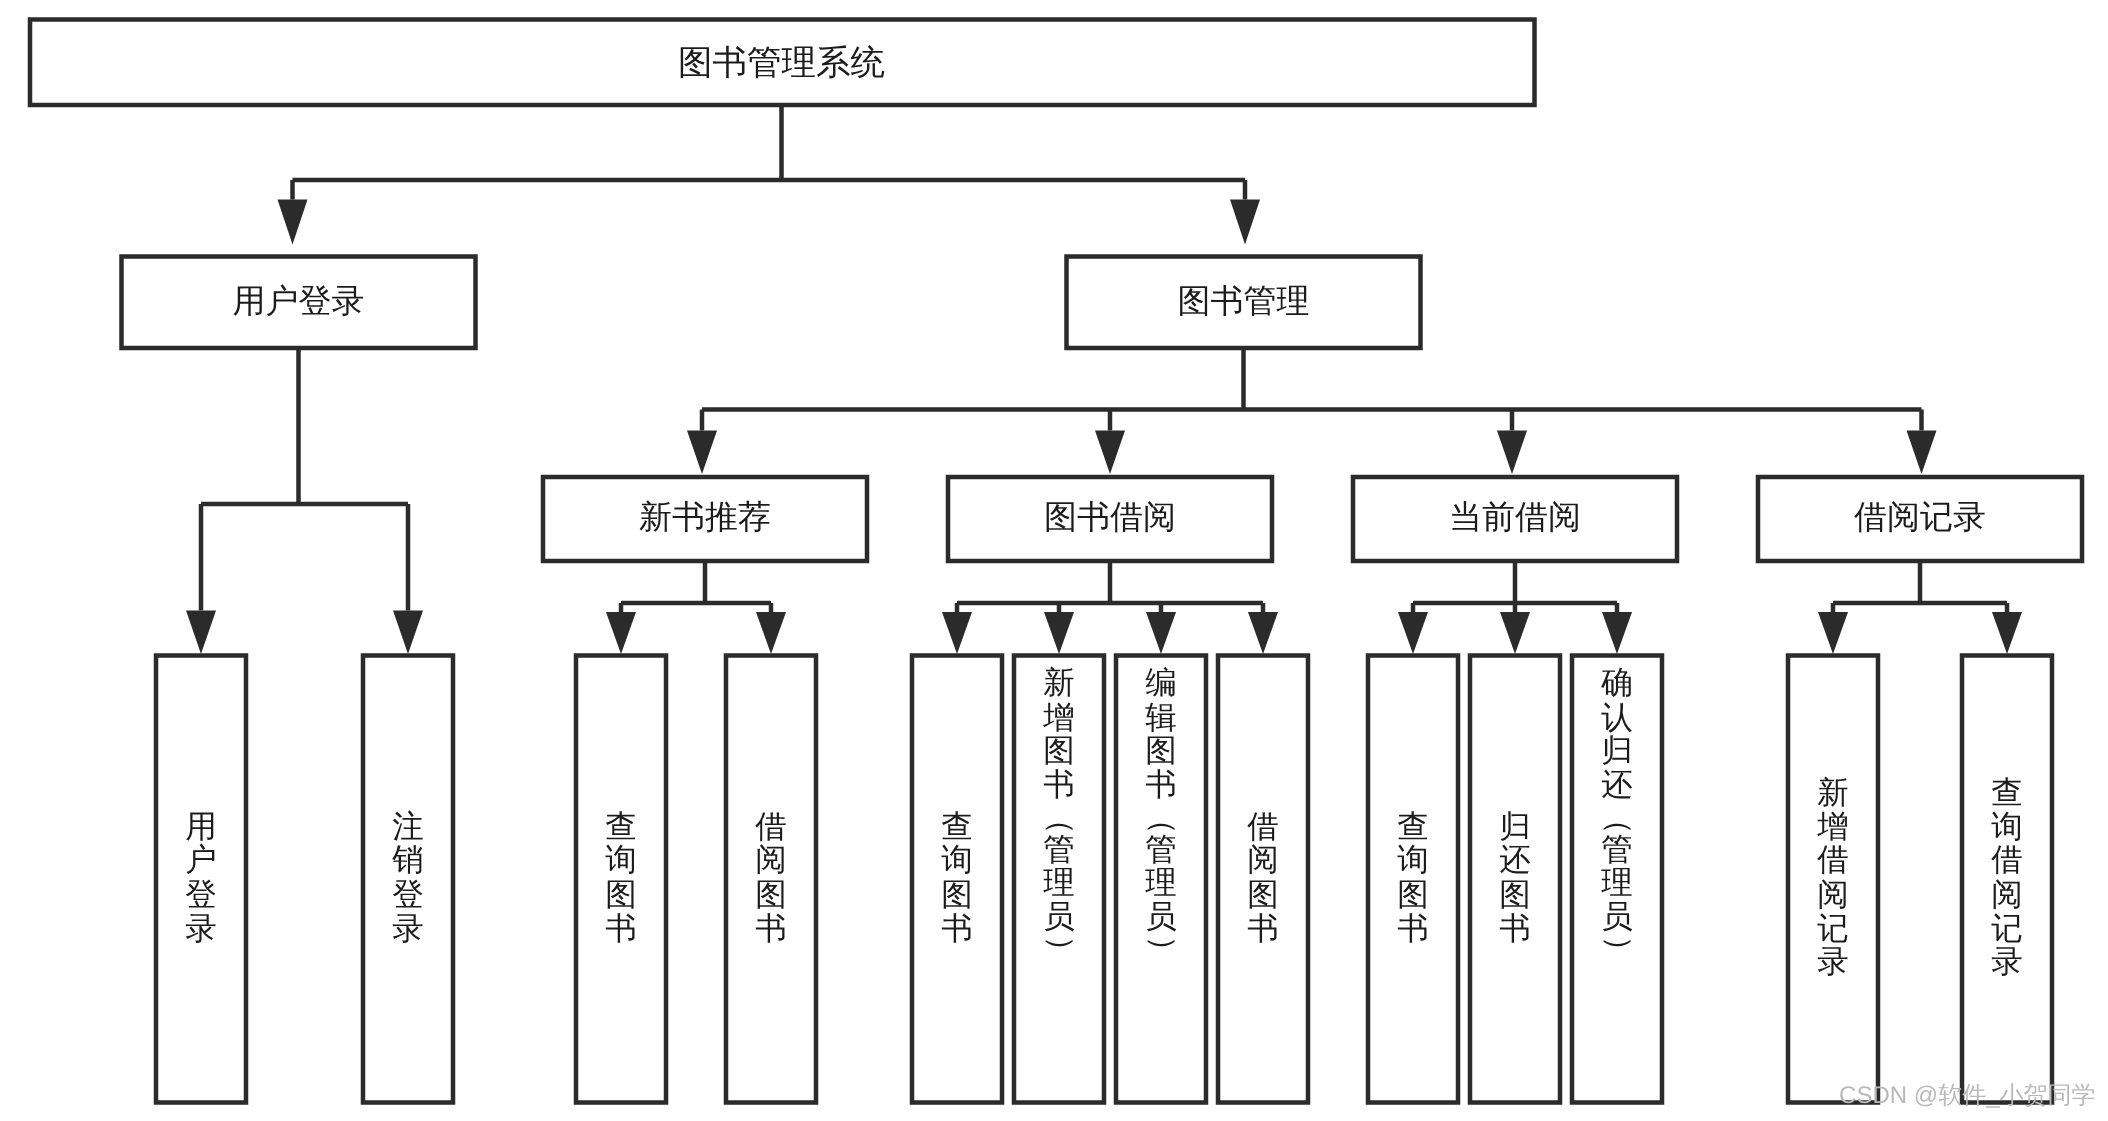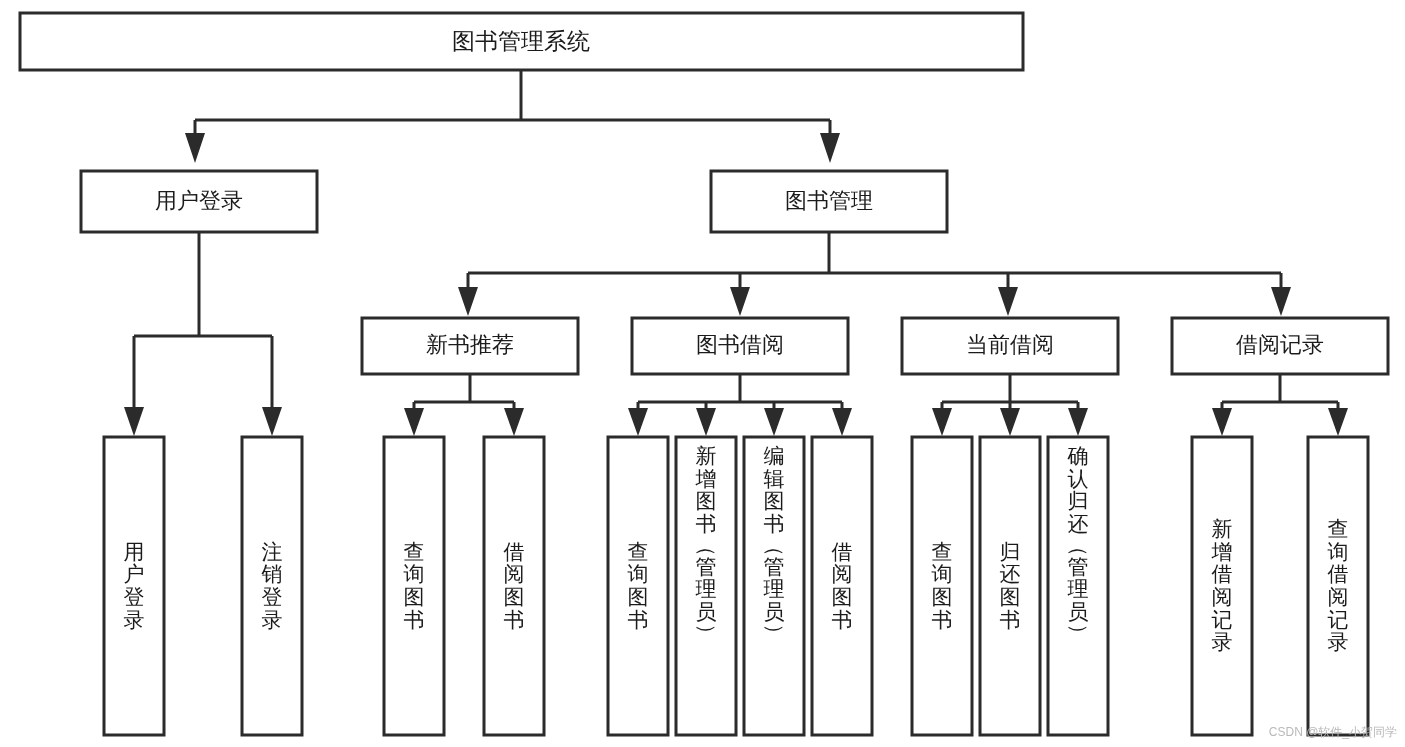--- a/index.html
+++ b/index.html
@@ -68,21 +68,21 @@
     pointer-events: none;
     text-align: center;
   }
   .vlabel span {
     display: block;
   }
   .watermark {
     position: absolute;
     right: 8px;
     bottom: 6px;
-    font-size: 12px;
+    font-size: 16px;
     color: #b9b9b9;
     white-space: nowrap;
     font-family: "Liberation Sans", "DejaVu Sans", sans-serif;
   }
 </style>
 </head>
 <body>
 
 <div id="diagram-root">
 

